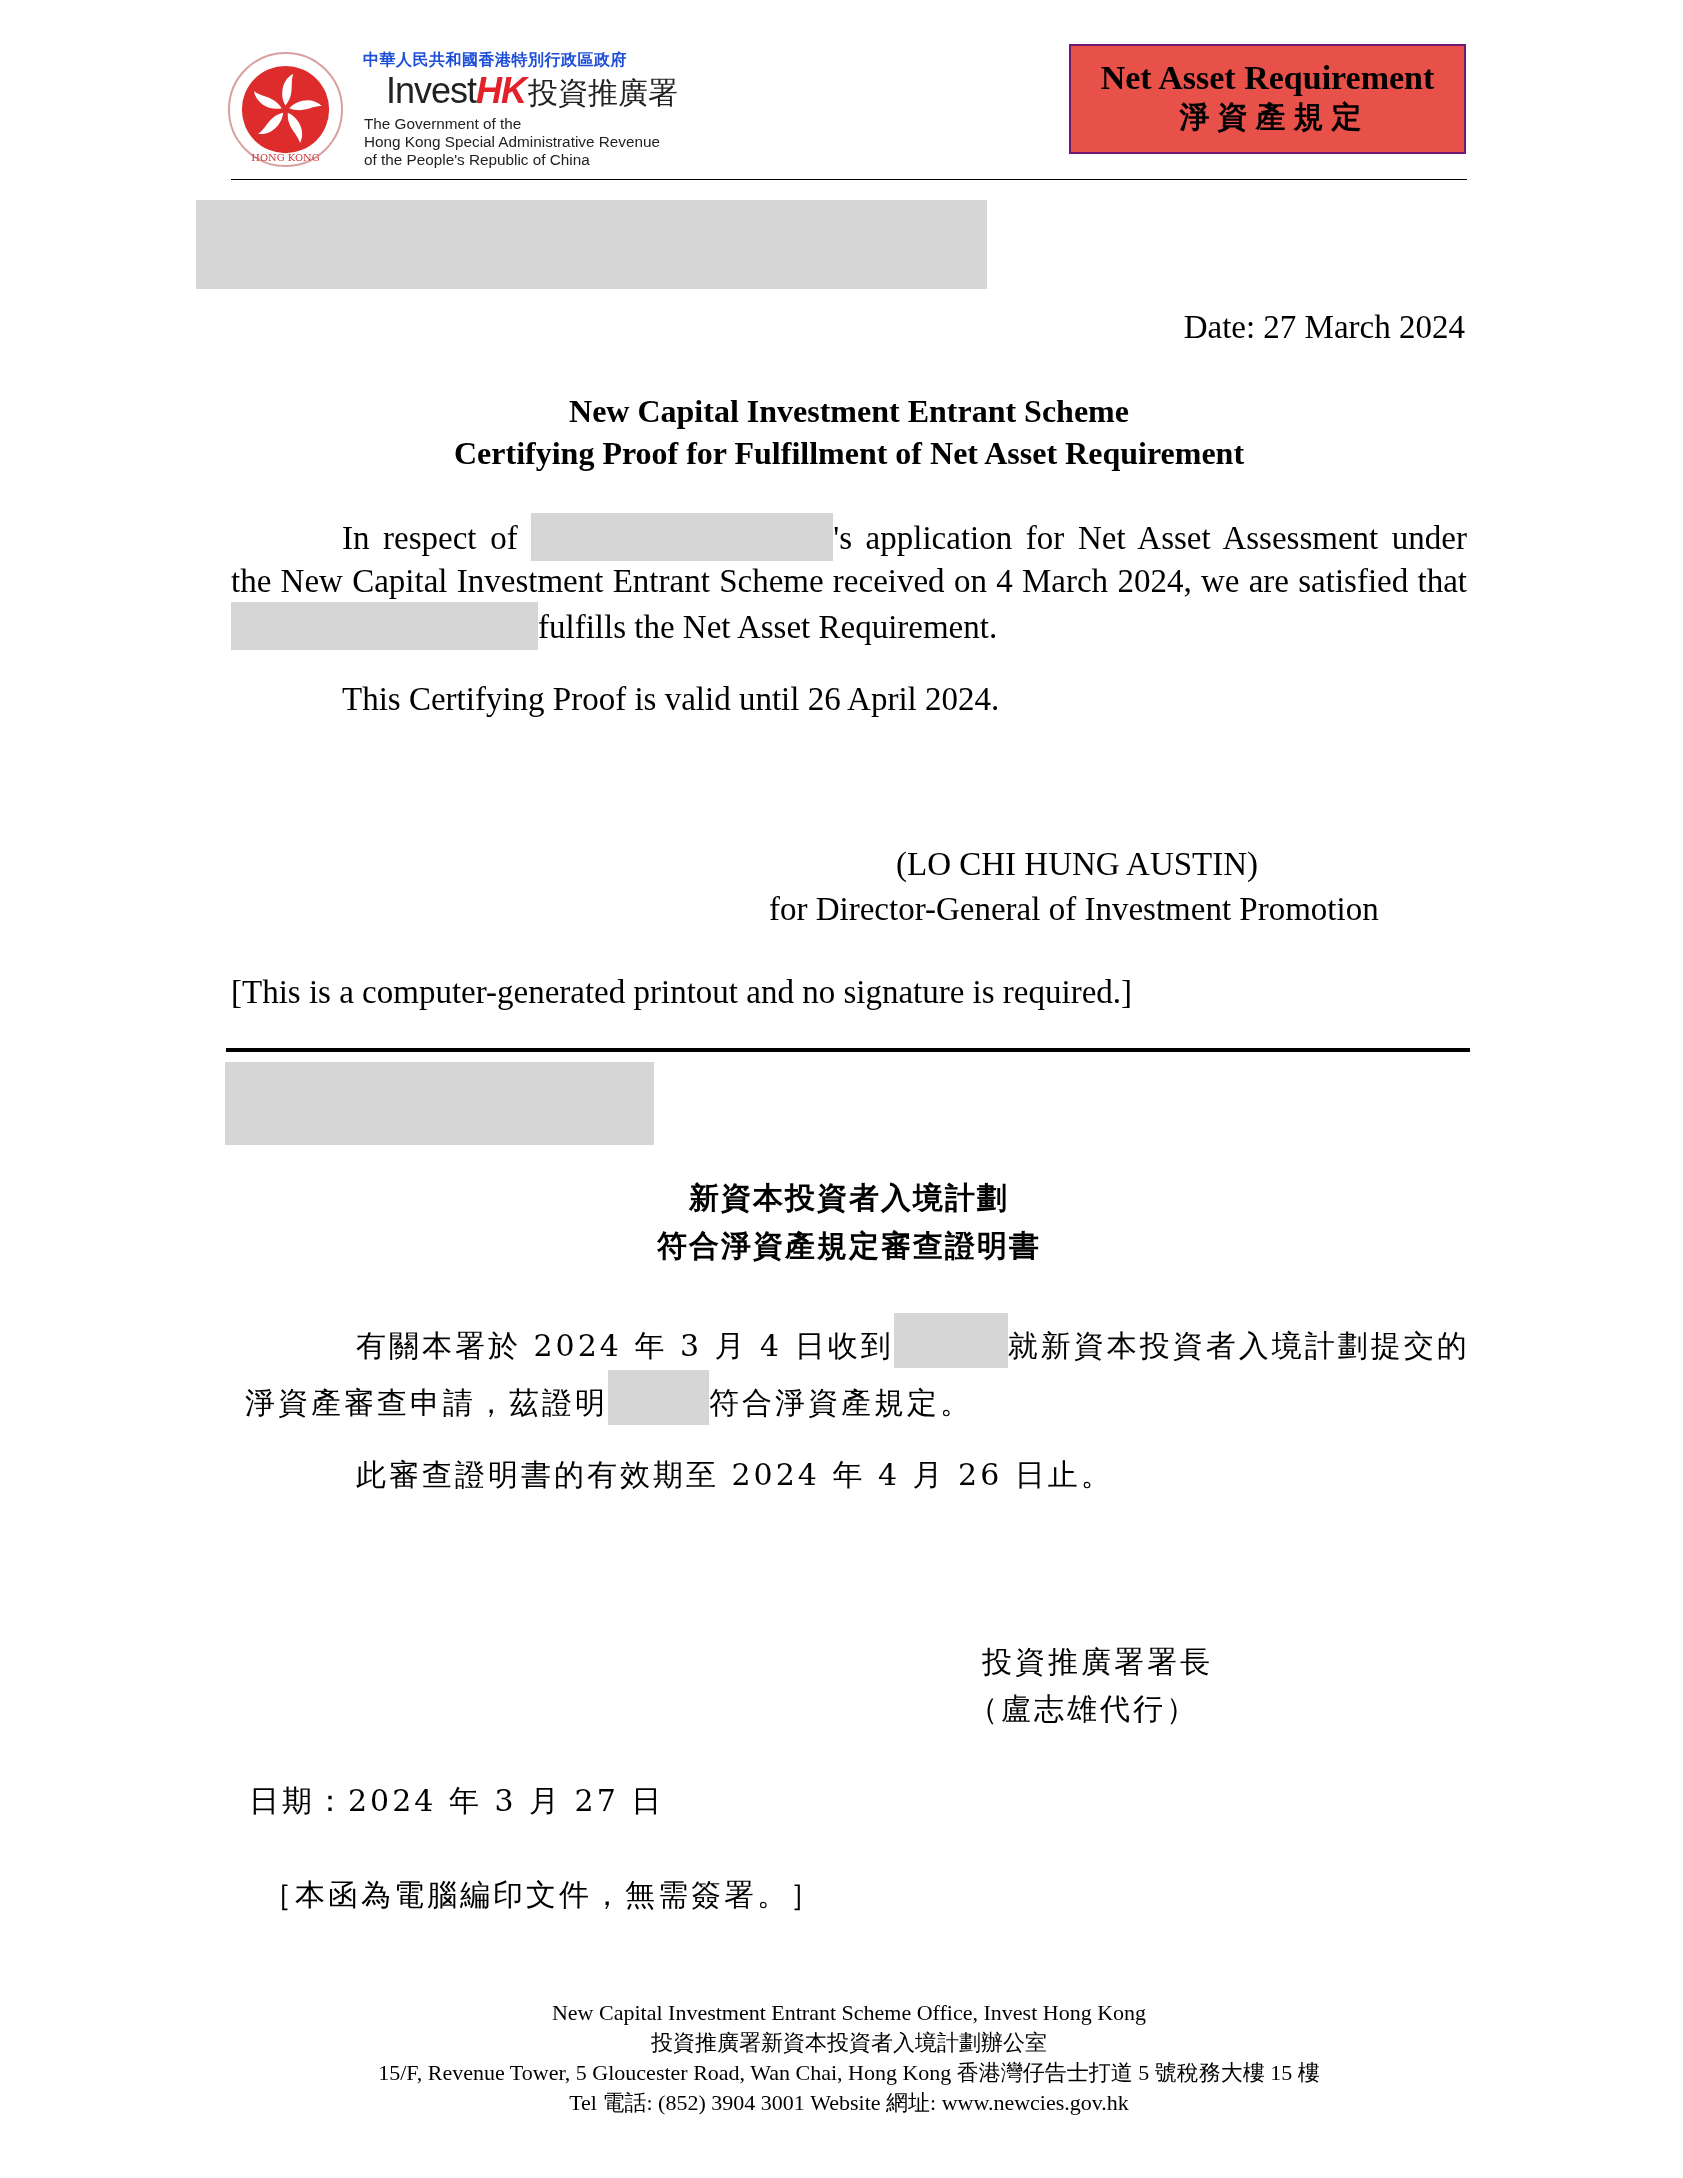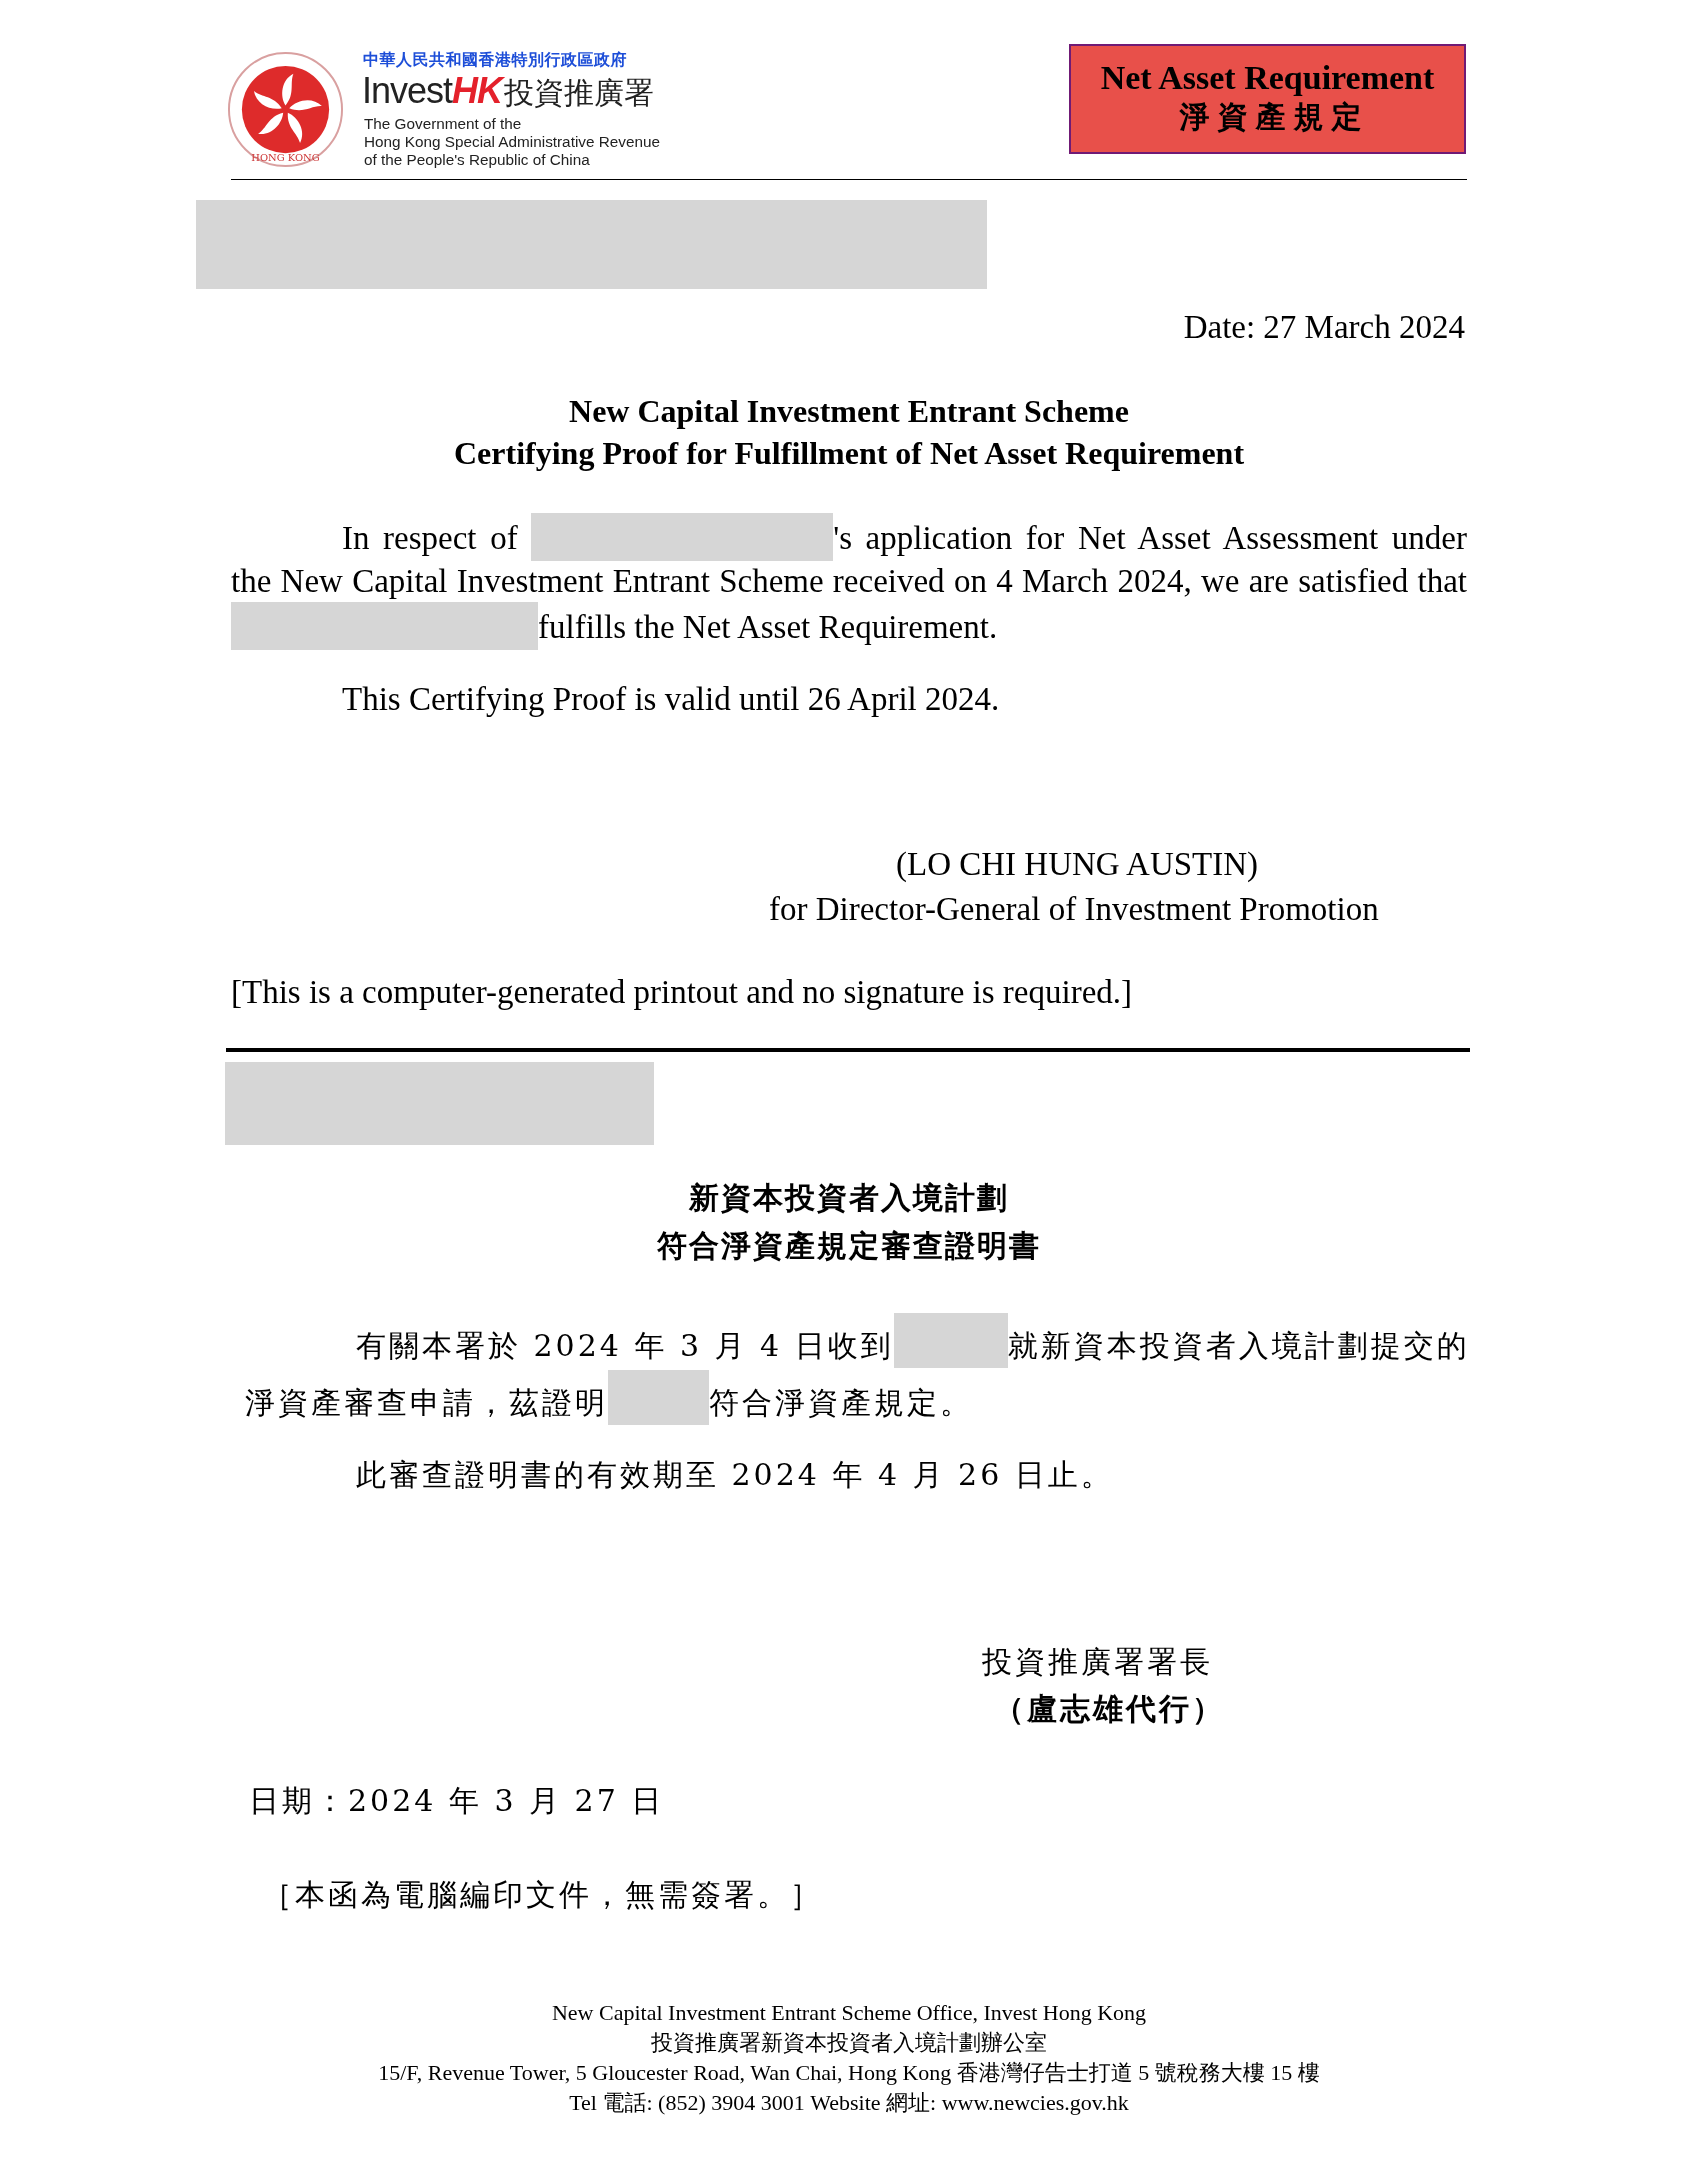--- a/index.html
+++ b/index.html
@@ -2,21 +2,21 @@
 <html><head>
 <meta charset="utf-8">
 <style>
   html, body { margin: 0; padding: 0; background: #ffffff; }
   body { width: 1683px; height: 2178px; position: relative; overflow: hidden;
          font-family: "Liberation Serif", "DejaVu Serif", serif; color: #000; }
   .abs { position: absolute; }
   .emblem { left: 226px; top: 50px; width: 119px; height: 129px; }
   .hdr-cn { left: 363px; top: 50px; font-family: "DejaVu Sans", sans-serif; font-size: 16px; font-weight: bold; color: #1d4ed8; letter-spacing: 0.5px; }
   .hdr-brand { left: 362px; top: 69px; font-family: "Liberation Sans", sans-serif; font-size: 36px; color: #222; line-height: 44px; white-space: nowrap; }
-  .hdr-brand .invest { font-weight: normal; letter-spacing: -1px; }
+  .hdr-brand .invest { font-weight: normal; letter-spacing: -1px; margin-left: 24px; }
   .hdr-brand .hk { font-weight: bold; color: #e4212b; font-style: italic; letter-spacing: -1px; }
   .hdr-brand .cnname { font-family: "DejaVu Sans", sans-serif; font-size: 30px; margin-left: 2px; }
   .hdr-gov { left: 364px; top: 115px; font-family: "Liberation Sans", sans-serif; font-size: 15.3px; line-height: 18px; color: #222; }
   .hdr-rule { left: 231px; top: 179px; width: 1236px; height: 1px; background: #000; }
   .badge { left: 1069px; top: 44px; width: 393px; height: 106px; background: #e8504a; border: 2px solid #701a75;
            text-align: center; font-weight: bold; }
   .badge .en { font-size: 34px; margin-top: 12px; line-height: 40px; }
   .badge .cn { font-size: 30px; line-height: 38px; letter-spacing: 8px; font-family: "DejaVu Serif", serif; }
   .redact { background: #d6d6d6; }
   .r1 { left: 196px; top: 200px; width: 791px; height: 89px; }
@@ -32,21 +32,21 @@
   .sig2 { left: 769px; top: 889px; }
   .disclaimer { left: 231px; top: 972px; }
   .thick-rule { left: 226px; top: 1048px; width: 1244px; height: 4px; background: #000; }
   .cn { font-family: "DejaVu Serif", serif; font-size: 30px; line-height: 48px; letter-spacing: 3px; padding-left: 14px; }
   .cn-title { left: 231px; width: 1236px; text-align: center; font-weight: bold; font-size: 30px; line-height: 48px; top: 1174px; letter-spacing: 2px; }
   .cn-para { left: 231px; width: 1247px; top: 1313px; }
   .cn-para .indent { display: inline-block; width: 111px; }
   .cn-inline-redact { display: inline-block; background: #d6d6d6; vertical-align: -12px; height: 55px; }
   .cn-validity { left: 342px; top: 1451px; }
   .cn-sig1 { left: 968px; top: 1638px; }
-  .cn-sig2 { left: 980px; top: 1685px; font-weight: bold; }
+  .cn-sig2 { left: 954px; top: 1685px; }
   .cn-date { left: 235px; top: 1777px; }
   .cn-disclaimer { left: 248px; top: 1871px; }
   .footer { left: 231px; width: 1236px; top: 1998px; text-align: center; font-size: 22px; line-height: 30px; }
 </style>
 </head>
 <body>
 
 <div class="abs emblem">
   <svg width="119" height="129" viewBox="0 0 120 130">
     <circle cx="60" cy="60" r="57" fill="#fff" stroke="#d9a0a0" stroke-width="2"></circle>

